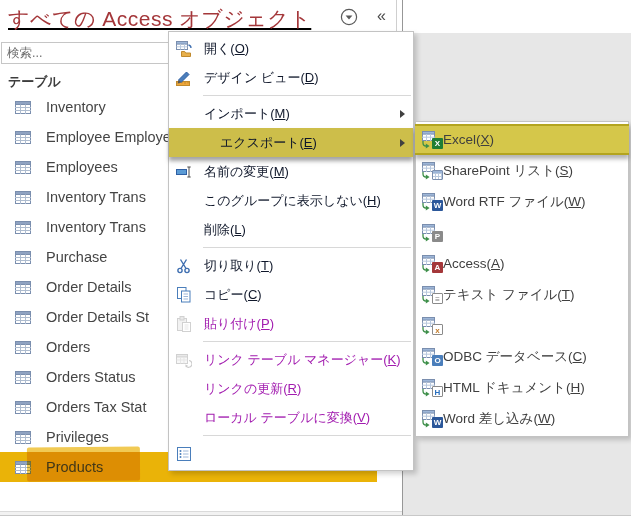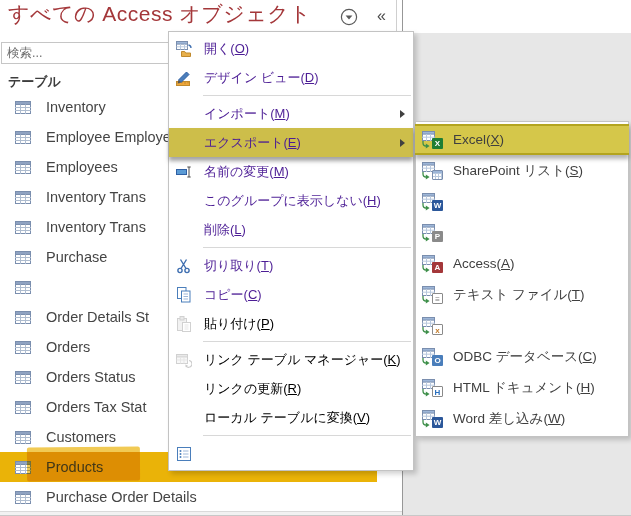--- a/index.html
+++ b/index.html
@@ -7,21 +7,21 @@
   .screen { position:relative; width:631px; height:516px; background:#fff; overflow:hidden;
             border-bottom:1px solid #c8c8c8; }
 
   
   .ws-top { position:absolute; left:403px; top:0; width:228px; height:33px; background:#ffffff; }
   .ws { position:absolute; left:403px; top:33px; width:228px; height:483px; background:#e7e7e7; }
 
   
   .navpane { position:absolute; left:0; top:0; width:403px; height:516px; background:#fff;
              border-right:1px solid #979797; }
-  .np-header { position:relative; height:38px; display:flex; align-items:flex-start; padding-left:8px; }
+  .np-header { position:relative; height:38px; display:flex; align-items:center; padding-left:8px;text-decoration:underline; }
   .np-title { font-size:21px; color:#A4373A; white-space:nowrap; letter-spacing:0.5px; }
   .np-menu-btn { position:absolute; right:44px; top:8px; width:18px; height:18px; cursor:default; }
   .np-collapse { position:absolute; right:16px; top:7px; font-size:16px; color:#4a4a4a; }
   .sb-line { position:absolute; left:396px; top:0; width:6px; height:33px; background:#fff;
              border-left:1px solid #cfcfcf; }
   .np-search { display:block; width:376px; height:22px; margin:4px 0 0 1px;
                border:1px solid #c6c6c6; padding:0 5px; font-size:12.5px; color:#555;
                font-family:inherit; outline:none; }
   .np-search::placeholder { color:#6e6e6e; opacity:1; }
   .np-group { font-size:13px; font-weight:bold; color:#3d3d3d; padding:9px 0 5px 8px; }
@@ -35,44 +35,44 @@
 
   
   .products-hl { position:absolute; left:27px; top:447px; width:113px; height:34px;
                  background:#eebe2e; opacity:0.82; mix-blend-mode:multiply; border-radius:2px;
                  transform:rotate(-0.4deg); z-index:3; }
 
   
   .ctx { position:absolute; left:168px; top:31px; width:246px; background:#fff;
          border:1px solid #c3c3c3; box-shadow:3px 3px 5px rgba(0,0,0,0.18);
          padding:2px 0; z-index:5; }
-  .ctx-item { display:flex; align-items:center; height:29px; font-size:13px; color:#4c1d95;
+  .ctx-item { display:flex; align-items:center; height:29px; font-size:13px; color:#0f172a;
               white-space:nowrap; position:relative; }
   .ctx-ic { width:20px; margin-left:5px; flex:none; display:flex; align-items:center;
             justify-content:center; }
   .ctx-label { margin-left:10px; flex:1; }
   .ctx-arrow { margin-right:8px; width:0; height:0; border-left:5px solid #404040;
                border-top:4px solid transparent; border-bottom:4px solid transparent; flex:none; }
-  .ctx-item.disabled { color:#000000; }
+  .ctx-item.disabled { color:#a21caf; }
   .ctx-item.disabled svg { opacity:0.45; }
-  .ctx-item.hl { background:#CDBE4A; box-shadow:0 4px 4px rgba(90,90,90,0.55); z-index:2; }
+  .ctx-item.hl { background:#CDBE4A; box-shadow:0 4px 4px rgba(90,90,90,0.55); z-index:2;gap:16px; }
   .ctx-sep { height:1px; background:#d8d8d8; margin:3px 2px 3px 34px; }
   u { text-decoration:underline; }
 
   
   .sub { position:absolute; left:415px; top:121px; width:214px; background:#fff;
          border:1px solid #c3c3c3; box-shadow:3px 3px 5px rgba(0,0,0,0.18);
          padding:2px 0; z-index:6; }
   .sub-item { display:flex; align-items:center; height:31px; font-size:13.5px; color:#3f3f3f;
               white-space:nowrap; position:relative; }
   .sub-item.hl { background:#d5c74a; border-top:2px solid #b3a41f; border-bottom:2px solid #b3a41f;
                  box-shadow:0 4px 4px rgba(90,90,90,0.45); margin:0 -1px; padding:0 1px;
                  z-index:2; }
   .exp-ic { position:relative; width:21px; height:18px; margin-left:6px; flex:none; }
-  .exp-label { margin-left:10px; }
+  .exp-label { }
   .badge { position:absolute; right:0; bottom:0; min-width:11px; height:11px; line-height:11px;
            font-size:8px; font-weight:bold; text-align:center; border-radius:1px; padding:0 1px; }
   .badge.badge-grid { width:11px; height:10px; background-color:#fff; border:1px solid #7a8eae;
            background-image:linear-gradient(#9db6d8 0 2px, transparent 2px),
              repeating-linear-gradient(to right, transparent 0 2px, #b9c9de 2px 3px),
              repeating-linear-gradient(transparent 0 2px, #b9c9de 2px 3px); }
 </style>
 </head>
 <body>
 
@@ -163,20 +163,21 @@
   </div>
 
   <div class="nav-item">
     <span class="tbl-icon">
       <svg width="16" height="13" viewBox="0 0 16 13">
         <rect x="0.5" y="0.5" width="15" height="12" fill="#fff" stroke="#7a8eae"></rect>
         <rect x="0.5" y="0.5" width="15" height="3" fill="#8fa3c2" stroke="#7a8eae"></rect>
         <path d="M5.5 3.5 V13 M10.5 3.5 V13 M0 6.5 H16 M0 9.5 H16" stroke="#aebccf" fill="none"></path>
       </svg>
     </span>
+    <span class="nav-label">Order Details</span>
   </div>
 
   <div class="nav-item">
     <span class="tbl-icon">
       <svg width="16" height="13" viewBox="0 0 16 13">
         <rect x="0.5" y="0.5" width="15" height="12" fill="#fff" stroke="#7a8eae"></rect>
         <rect x="0.5" y="0.5" width="15" height="3" fill="#8fa3c2" stroke="#7a8eae"></rect>
         <path d="M5.5 3.5 V13 M10.5 3.5 V13 M0 6.5 H16 M0 9.5 H16" stroke="#aebccf" fill="none"></path>
       </svg>
     </span>
@@ -217,44 +218,34 @@
   </div>
 
   <div class="nav-item">
     <span class="tbl-icon">
       <svg width="16" height="13" viewBox="0 0 16 13">
         <rect x="0.5" y="0.5" width="15" height="12" fill="#fff" stroke="#7a8eae"></rect>
         <rect x="0.5" y="0.5" width="15" height="3" fill="#8fa3c2" stroke="#7a8eae"></rect>
         <path d="M5.5 3.5 V13 M10.5 3.5 V13 M0 6.5 H16 M0 9.5 H16" stroke="#aebccf" fill="none"></path>
       </svg>
     </span>
-    <span class="nav-label">Customers</span>
+    <span class="nav-label">Privileges</span>
   </div>
 
   <div class="nav-item selected">
     <span class="tbl-icon">
       <svg width="16" height="13" viewBox="0 0 16 13">
         <rect x="0.5" y="0.5" width="15" height="12" fill="#fff" stroke="#7a8eae"></rect>
         <rect x="0.5" y="0.5" width="15" height="3" fill="#8fa3c2" stroke="#7a8eae"></rect>
         <path d="M5.5 3.5 V13 M10.5 3.5 V13 M0 6.5 H16 M0 9.5 H16" stroke="#aebccf" fill="none"></path>
       </svg>
     </span>
     <span class="nav-label">Products</span>
   </div>
 
-  <div class="nav-item">
-    <span class="tbl-icon">
-      <svg width="16" height="13" viewBox="0 0 16 13">
-        <rect x="0.5" y="0.5" width="15" height="12" fill="#fff" stroke="#7a8eae"></rect>
-        <rect x="0.5" y="0.5" width="15" height="3" fill="#8fa3c2" stroke="#7a8eae"></rect>
-        <path d="M5.5 3.5 V13 M10.5 3.5 V13 M0 6.5 H16 M0 9.5 H16" stroke="#aebccf" fill="none"></path>
-      </svg>
-    </span>
-    <span class="nav-label">Purchase Order Details</span>
-  </div>
 </div>
     <div class="np-bottom"></div>
   </div>
 
   <div class="products-hl"></div>
 
   <div class="ctx">
   <div class="ctx-item">
     <span class="ctx-ic">
           <svg width="17" height="16" viewBox="0 0 17 16">
@@ -421,20 +412,21 @@
         <rect x="0.5" y="0.5" width="12" height="9" fill="#fff" stroke="#7a8eae"></rect>
         <rect x="0.5" y="0.5" width="12" height="2.6" fill="#9db6d8" stroke="#7a8eae"></rect>
         <path d="M4.5 3 V10 M8.5 3 V10 M0 6.2 H13" stroke="#b9c9de" fill="none"></path>
       </svg>
       <svg width="8" height="8" viewBox="0 0 8 8" style="position:absolute;left:0;bottom:0">
         <path d="M1 0 v2 a3 3 0 0 0 3 3 h0.5" fill="none" stroke="#3E8F4A" stroke-width="1.3"></path>
         <path d="M3.8 2.6 L7.6 5 L3.8 7.4 z" fill="#3E8F4A"></path>
       </svg>
       <span class="badge" style="background: rgb(43, 87, 154); color: rgb(255, 255, 255);">W</span>
     </span>
+    <span class="exp-label">Word RTF ファイル(<u>W</u>)</span>
   </div>
 
   <div class="sub-item">
     <span class="exp-ic">
       <svg width="13" height="10" viewBox="0 0 13 10" style="position:absolute;top:0;left:0">
         <rect x="0.5" y="0.5" width="12" height="9" fill="#fff" stroke="#7a8eae"></rect>
         <rect x="0.5" y="0.5" width="12" height="2.6" fill="#9db6d8" stroke="#7a8eae"></rect>
         <path d="M4.5 3 V10 M8.5 3 V10 M0 6.2 H13" stroke="#b9c9de" fill="none"></path>
       </svg>
       <svg width="8" height="8" viewBox="0 0 8 8" style="position:absolute;left:0;bottom:0">

